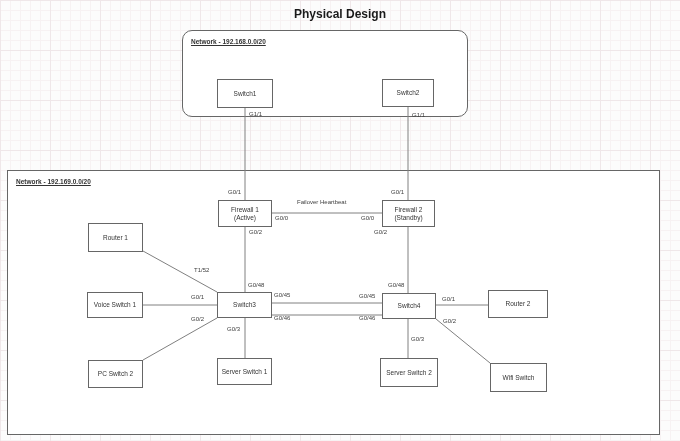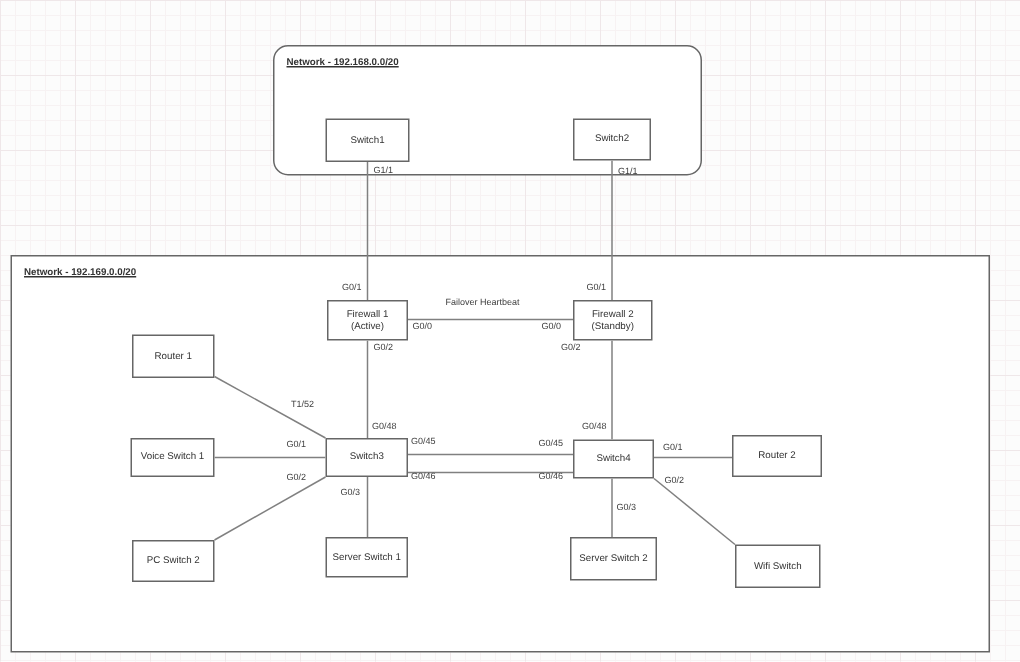--- a/index.html
+++ b/index.html
@@ -79,20 +79,21 @@
     color: #404040;
     white-space: nowrap;
     z-index: 4;
   }
 </style>
 </head>
 <body>
 
 <div class="canvas">
 
+  <div class="title">Physical Design</div>
 
   <div class="container-box rounded" style="left:182px; top:30px; width:286px; height:87px;">
     <span class="net-label">Network - 192.168.0.0/20</span>
   </div>
 
   <div class="container-box" style="left:7px; top:170px; width:653px; height:265px;">
     <span class="net-label">Network - 192.169.0.0/20</span>
   </div>
 
   <svg class="edges" width="680" height="441">

